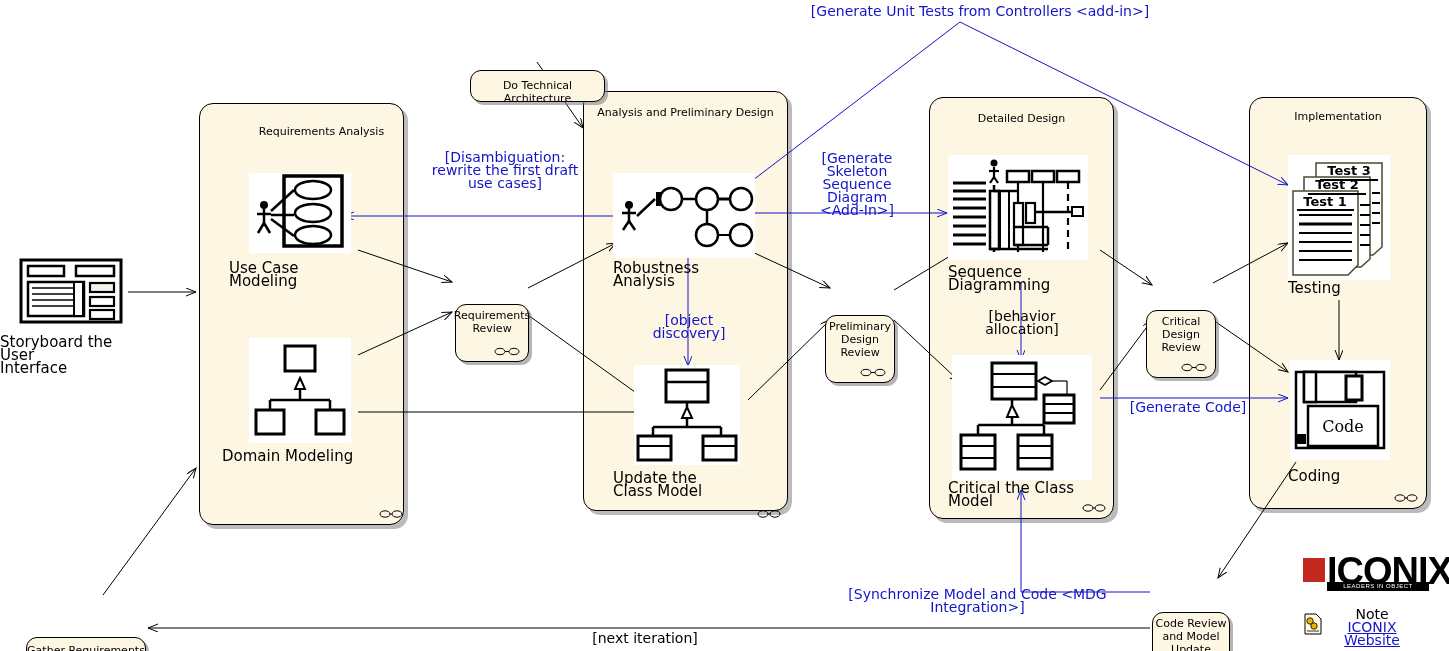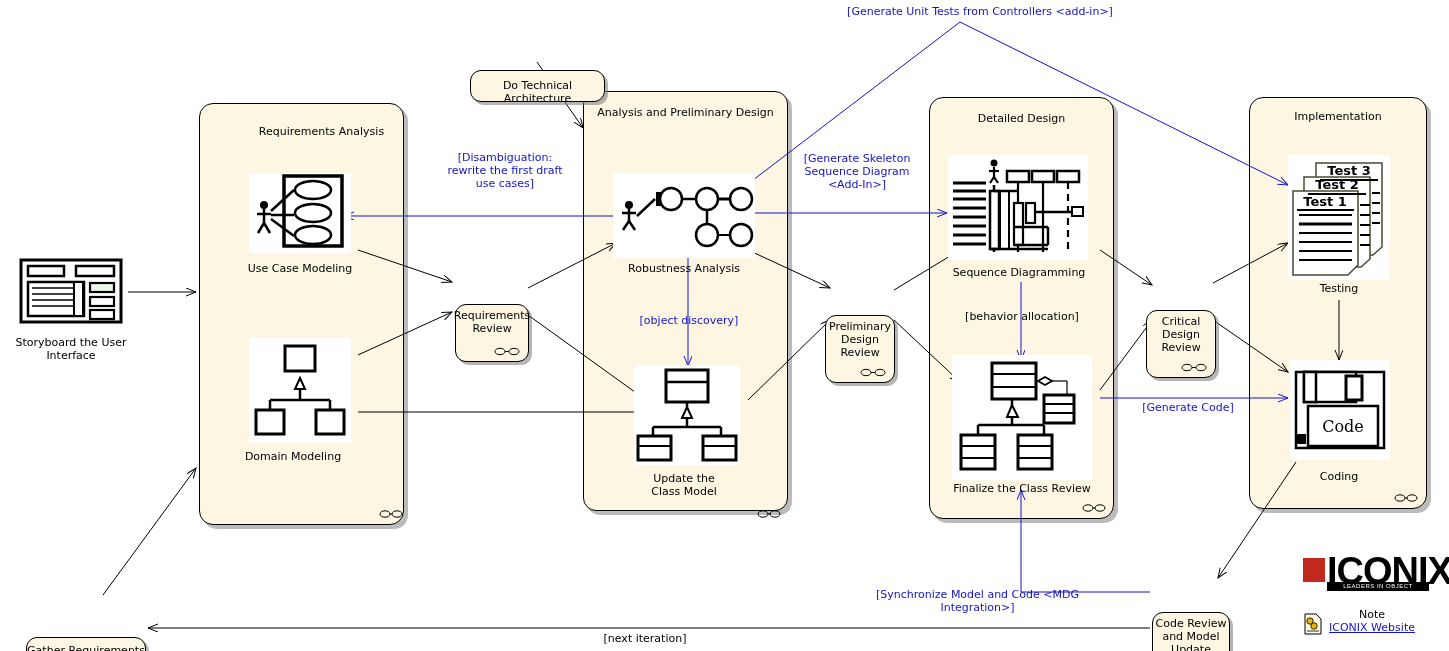--- a/index.html
+++ b/index.html
@@ -10,38 +10,37 @@
     width: 1449px; height: 651px;
     position: relative;
     font-family: "DejaVu Sans", sans-serif;
     overflow: hidden;
   }
   #canvas { position: absolute; inset: 0; }
   svg.layer { position: absolute; left: 0; top: 0; width: 1449px; height: 651px; }
   .lbl {
     position: absolute;
     font-family: "DejaVu Sans", sans-serif;
-    font-size: 11px;
+    font-size: 14px;
     color: #000000;
     text-align: center;
     line-height: 13px;
     white-space: pre-line;
   }
   .blue { color: #1414c8; }
   .pkg-title {
     position: absolute;
     font-size: 11px;
     color: #000;
     text-align: center;
     width: 100%;
   }
   .act-label {
     position: absolute;
-    font-size: 11px;
-    text-align: center;
+    font-size: 15px;
     line-height: 13px;
     color: #000;
     white-space: pre-line;
   }
   .iconbox {
     position: absolute;
     background: #ffffff;
   }
   .milestone {
     position: absolute;
@@ -350,21 +349,21 @@
       <line x1="92" y1="70" x2="92" y2="80" stroke="#000" stroke-width="2.5"></line>
 
       <rect x="9" y="80" width="34" height="34" fill="#fff" stroke="#000" stroke-width="3"></rect>
       <line x1="9" y1="91" x2="43" y2="91" stroke="#000" stroke-width="2"></line>
       <line x1="9" y1="103" x2="43" y2="103" stroke="#000" stroke-width="2"></line>
       <rect x="66" y="80" width="34" height="34" fill="#fff" stroke="#000" stroke-width="3"></rect>
       <line x1="66" y1="91" x2="100" y2="91" stroke="#000" stroke-width="2"></line>
       <line x1="66" y1="103" x2="100" y2="103" stroke="#000" stroke-width="2"></line>
     </svg>
   </div>
-  <div class="act-label" style="left:948px; top:482px; width:148px;">Finalize the Class Review</div>
+  <div class="act-label" style="left:948px; top:482px; width:148px;">Critical the Class Model</div>
 
   <div class="iconbox" style="left:1288px; top:155px; width:102px; height:125px;">
     <svg width="102" height="125" viewBox="0 0 102 125">
       <rect x="0" y="0" width="102" height="125" fill="#fff"></rect>
 
       <path d="M28,8 L94,8 L94,92 L85,100 L28,100 Z" fill="#fff" stroke="#4a4a32" stroke-width="1.5"></path>
 
       <path d="M16,22 L82,22 L82,104 L73,112 L16,112 Z" fill="#fff" stroke="#4a4a32" stroke-width="1.5"></path>
 
       <path d="M5,36 L70,36 L70,110 L60,120 L5,120 Z" fill="#fff" stroke="#4a4a32" stroke-width="1.5"></path>

